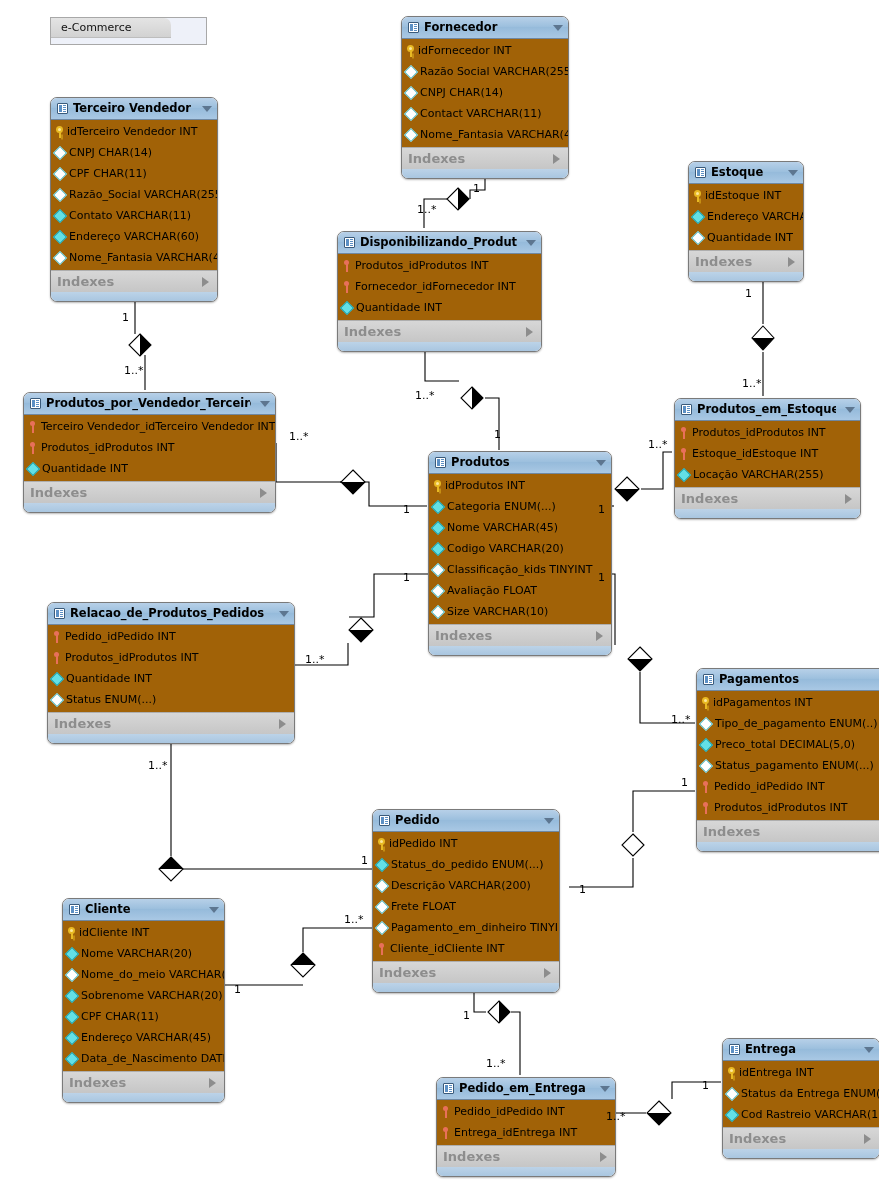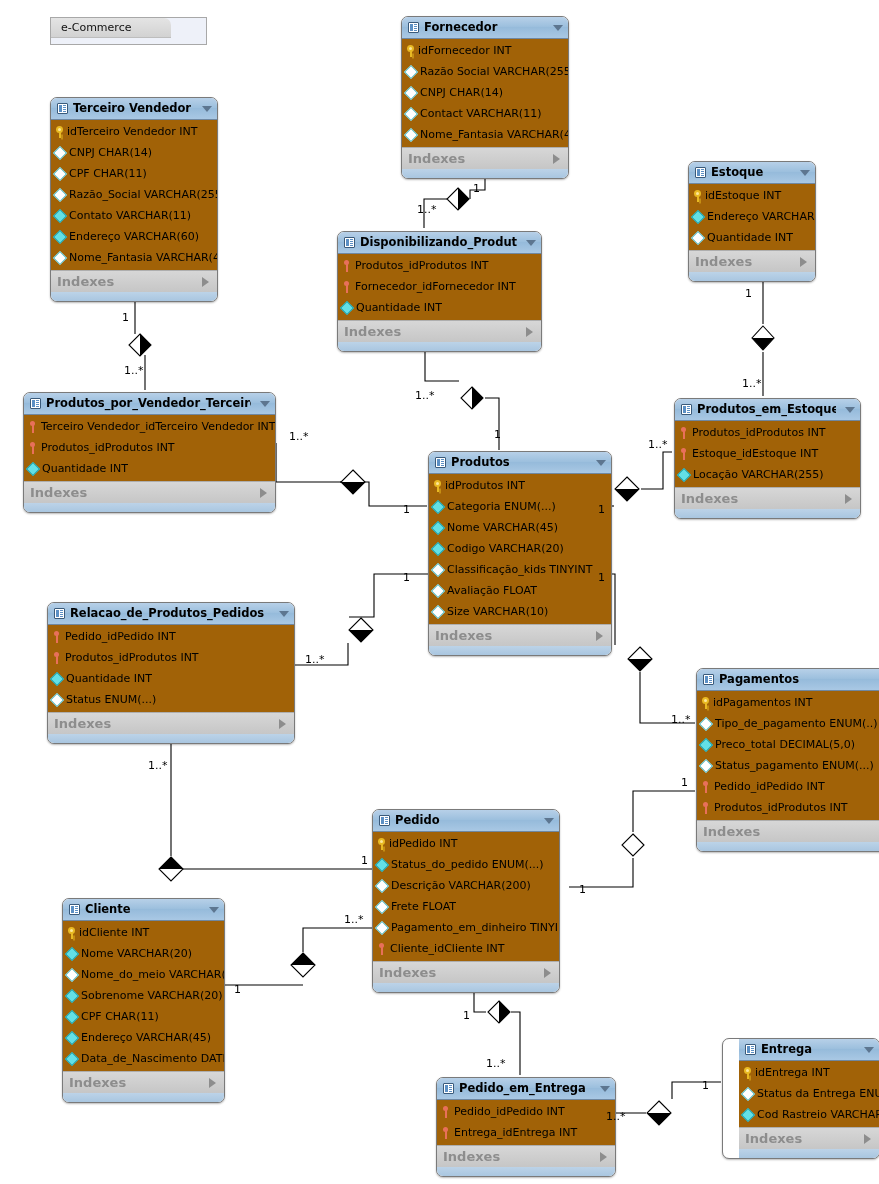--- a/index.html
+++ b/index.html
@@ -301,21 +301,21 @@
           <span class="g dia empty"></span>
           <span>Nome_Fantasia VARCHAR(45)</span>
         </div>
       </div>
       <div class="idx">
         <span>Indexes</span>
         <span class="arw"></span>
       </div>
       <div class="foot"></div>
     </div>
-  <div class="tbl" style="left: 676px; top: 161px; width: 128px;">
+  <div class="tbl" style="left: 676px; top: 161px; width: 116px;">
       <div class="hdr">
         <span class="tico"></span>
         <span class="tname">Estoque</span>
         <span class="caret"></span>
       </div>
       <div class="cols">
         <div class="col">
           <span class="g pk"></span>
           <span>idEstoque INT</span>
         </div>
@@ -595,21 +595,21 @@
           <span class="g dia full"></span>
           <span>Data_de_Nascimento DATE</span>
         </div>
       </div>
       <div class="idx">
         <span>Indexes</span>
         <span class="arw"></span>
       </div>
       <div class="foot"></div>
     </div>
-  <div class="tbl" style="left: 710px; top: 1038px; width: 158px; padding-left: 16px;">
+  <div class="tbl" style="left: 710px; top: 1038px; width: 158px;">
       <div class="hdr">
         <span class="tico"></span>
         <span class="tname">Entrega</span>
         <span class="caret"></span>
       </div>
       <div class="cols">
         <div class="col">
           <span class="g pk"></span>
           <span>idEntrega INT</span>
         </div>

